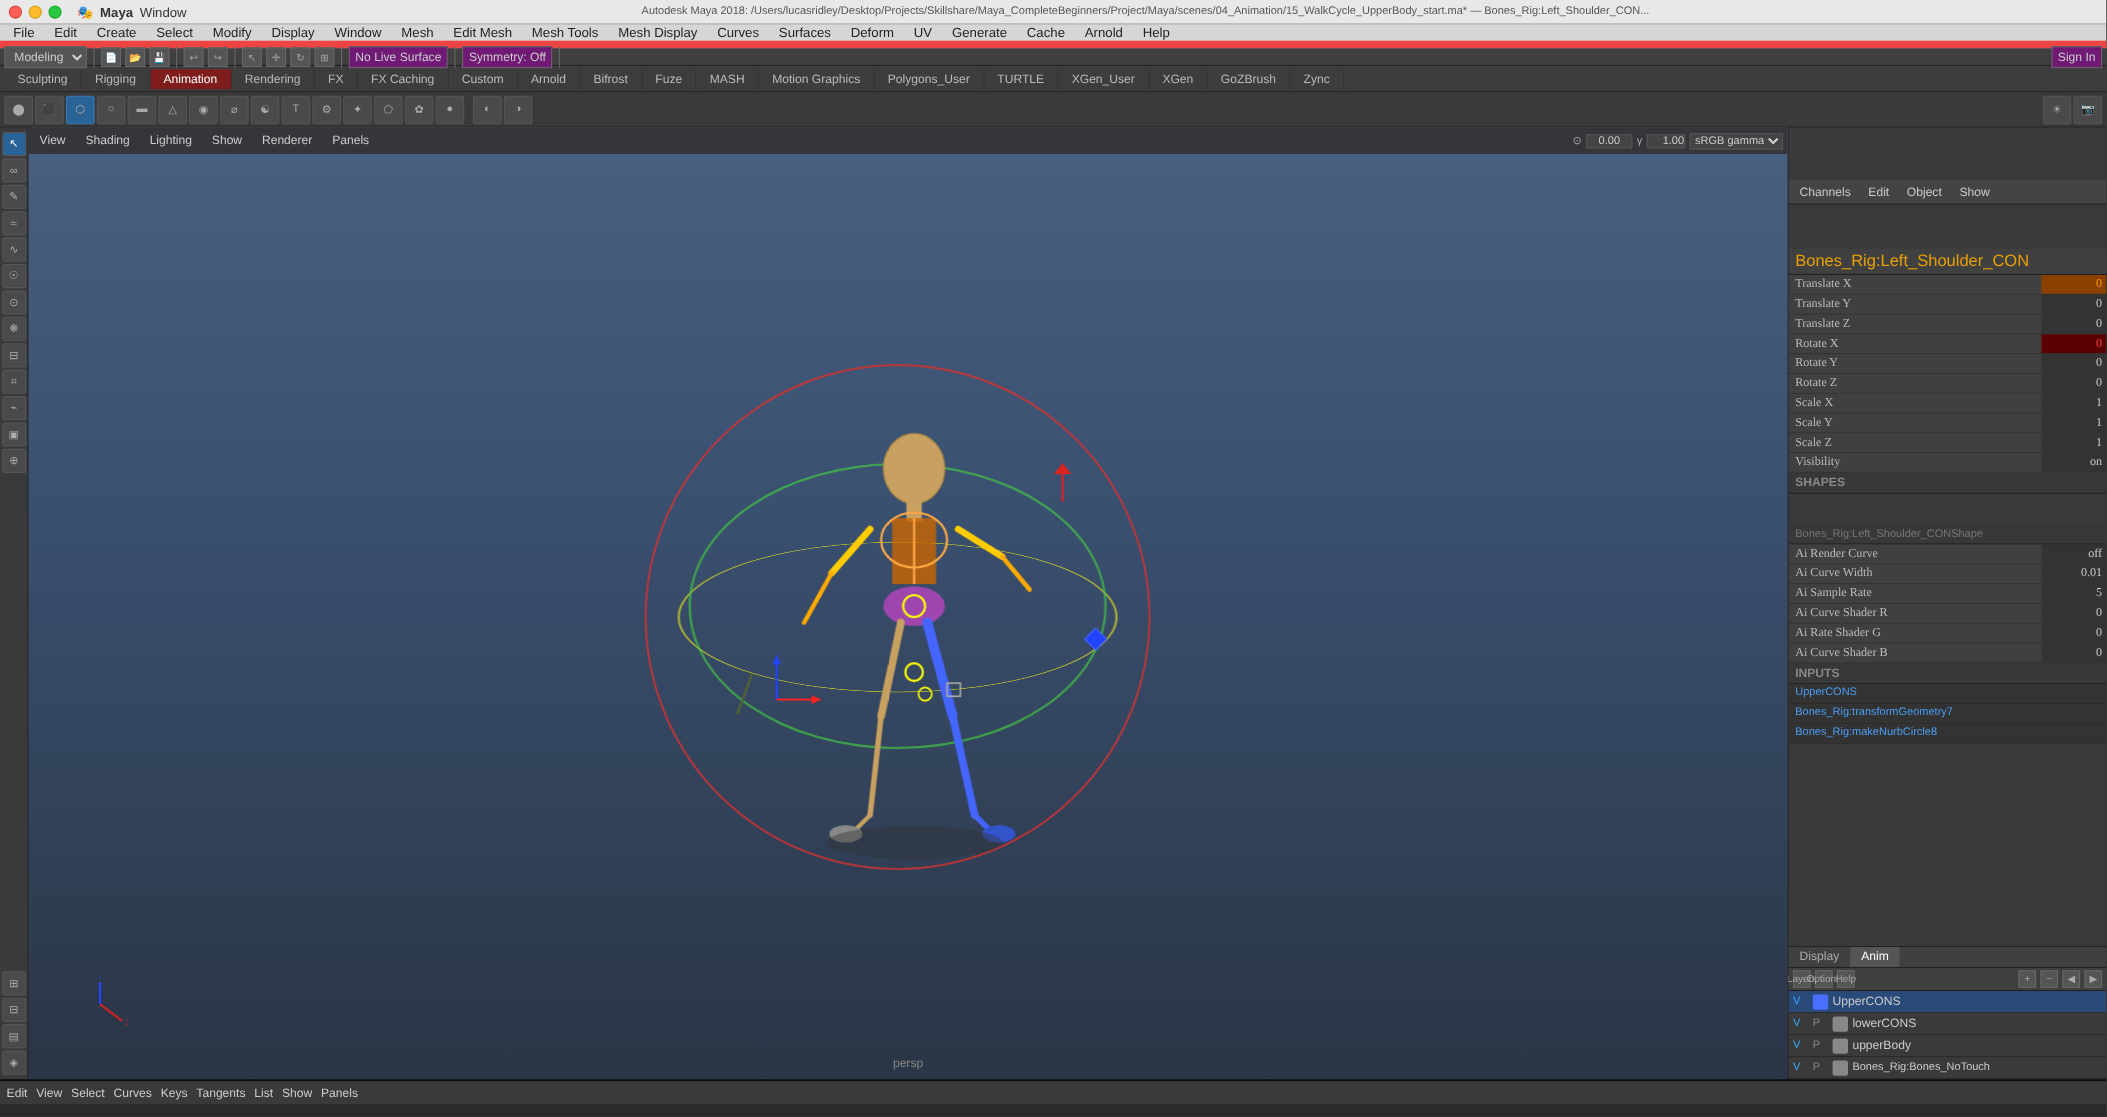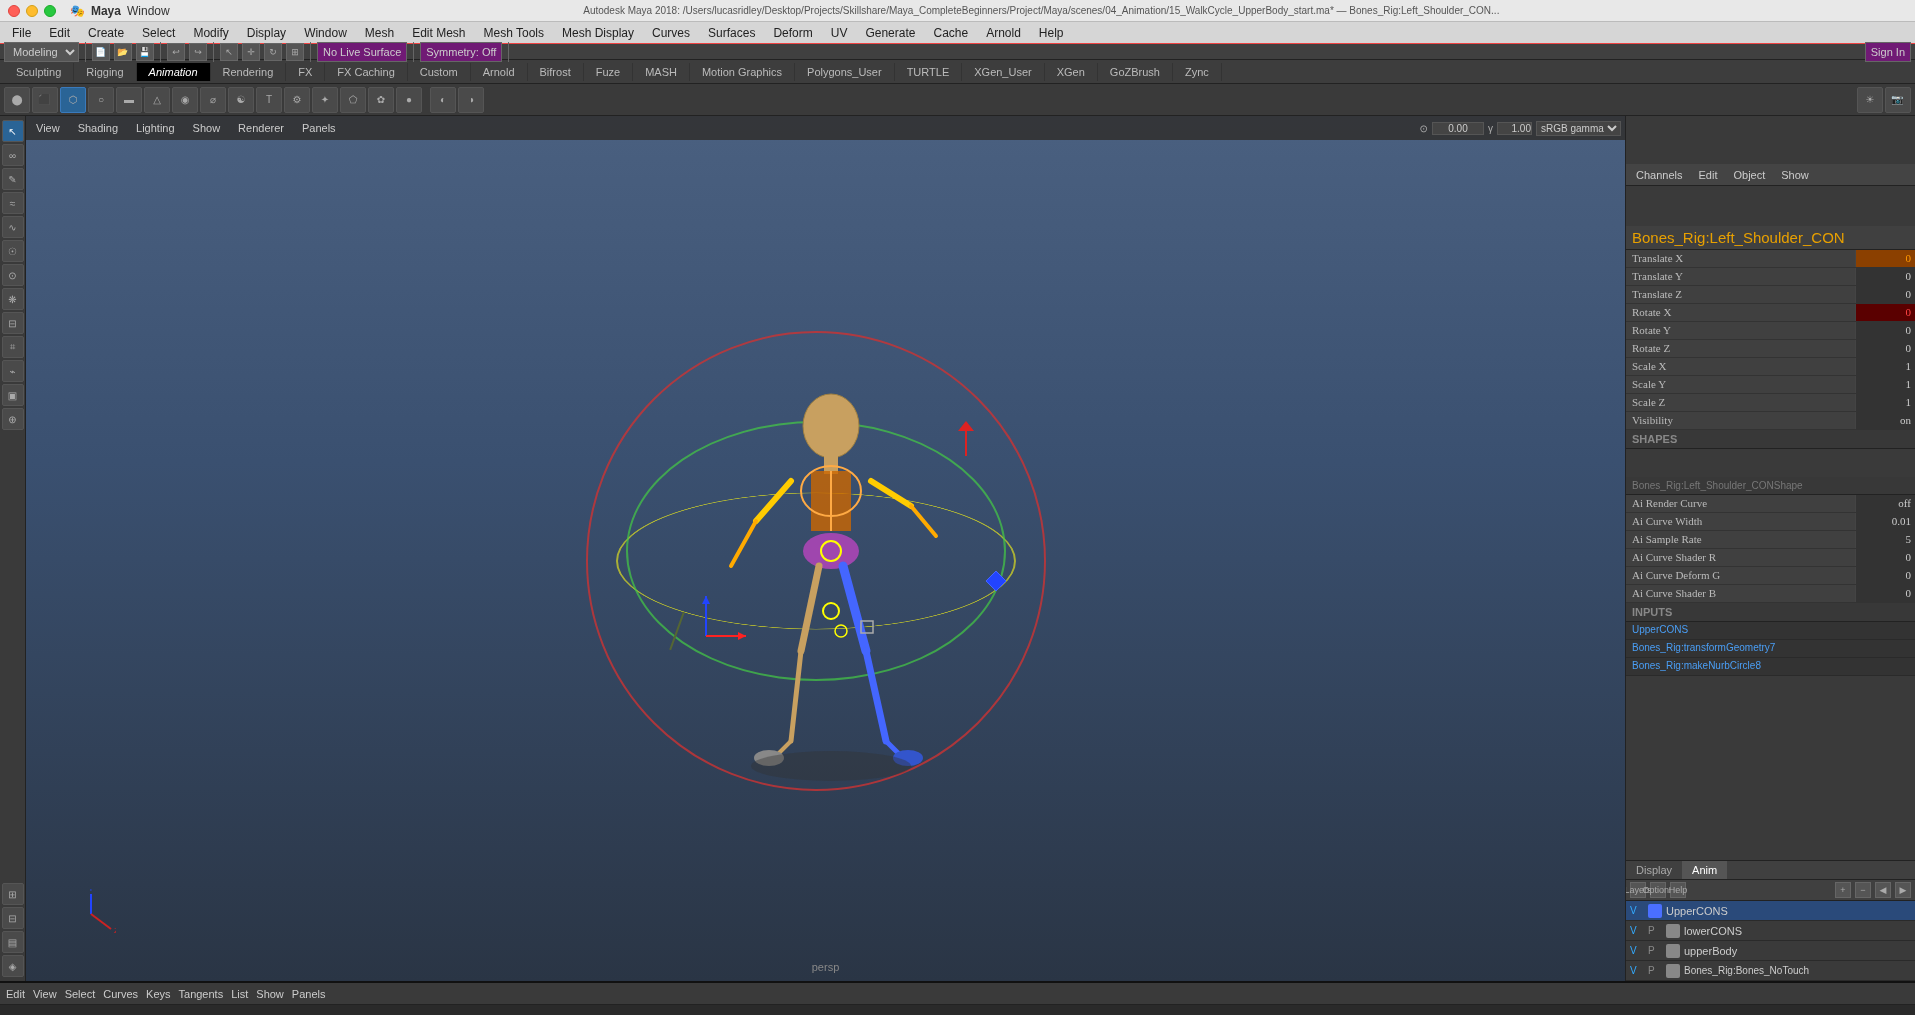--- a/index.html
+++ b/index.html
@@ -23,21 +23,21 @@
     #titlebar-title { flex: 1; text-align: center; font-size: 11px; color: #555; overflow: hidden; white-space: nowrap; text-overflow: ellipsis; }
 
     
     #menubar {
       height: 22px;
       background: #d6d6d6;
       display: flex;
       align-items: center;
       padding: 0 4px;
       gap: 2px;
-      border-bottom: 1px solid #ef4444;
+      border-bottom: 7px solid #ef4444;
     }
     .menu-item {
       padding: 2px 8px;
       font-size: 12px;
       color: #222;
       cursor: pointer;
       border-radius: 3px;
     }
 
     
@@ -81,21 +81,21 @@
       gap: 0;
       border-bottom: 1px solid #222;
     }
     .submenu-tab {
       padding: 3px 12px;
       font-size: 11px;
       color: #bbb;
       cursor: pointer;
       border-right: 1px solid #333;
     }
-    .submenu-tab.active { background: #000000; color: #fff; font-style: italic; }
+    .submenu-tab.active { background: #7f1d1d; color: #fff; }
 
     
     #icon-toolbar {
       height: 32px;
       background: #3a3a3a;
       display: flex;
       align-items: center;
       padding: 0 4px;
       gap: 2px;
       border-bottom: 1px solid #222;
@@ -462,21 +462,21 @@
     <div id="viewport-toolbar">
       <div class="vp-menu">View</div>
       <div class="vp-menu">Shading</div>
       <div class="vp-menu">Lighting</div>
       <div class="vp-menu">Show</div>
       <div class="vp-menu">Renderer</div>
       <div class="vp-menu">Panels</div>
       <div style="flex:1"></div>
       <div style="display:flex;align-items:center;gap:4px;font-size:10px;color:#aaa;">
         <span>⊙</span>
-        <input type="text" value="0.00" style="width: 52px; background: rgb(68, 68, 68); border: 1px solid rgb(85, 85, 85); color: rgb(204, 204, 204); font-size: 10px; text-align: center;">
+        <input type="text" value="0.00" style="width: 42px; background: rgb(68, 68, 68); border: 1px solid rgb(85, 85, 85); color: rgb(204, 204, 204); font-size: 10px; text-align: center;">
         <span>γ</span>
         <input type="text" value="1.00" style="width: 35px; background: rgb(68, 68, 68); border: 1px solid rgb(85, 85, 85); color: rgb(204, 204, 204); font-size: 10px; text-align: right;">
         <select style="background:#444;border:1px solid #555;color:#ccc;font-size:10px;">
           <option>sRGB gamma</option>
         </select>
       </div>
     </div>
 
     <div id="scene-content">
 
@@ -625,21 +625,21 @@
     </div>
     <div class="channel-row">
       <div class="channel-name">Ai Sample Rate</div>
       <div class="channel-value">5</div>
     </div>
     <div class="channel-row">
       <div class="channel-name">Ai Curve Shader R</div>
       <div class="channel-value">0</div>
     </div>
     <div class="channel-row">
-      <div class="channel-name">Ai Curve Deform G</div>
+      <div class="channel-name">Ai Rate Shader G</div>
       <div class="channel-value">0</div>
     </div>
     <div class="channel-row">
       <div class="channel-name">Ai Curve Shader B</div>
       <div class="channel-value">0</div>
     </div>
 
     <div class="section-header">INPUTS</div>
     <div class="input-row">
       <div class="input-link">UpperCONS</div>

